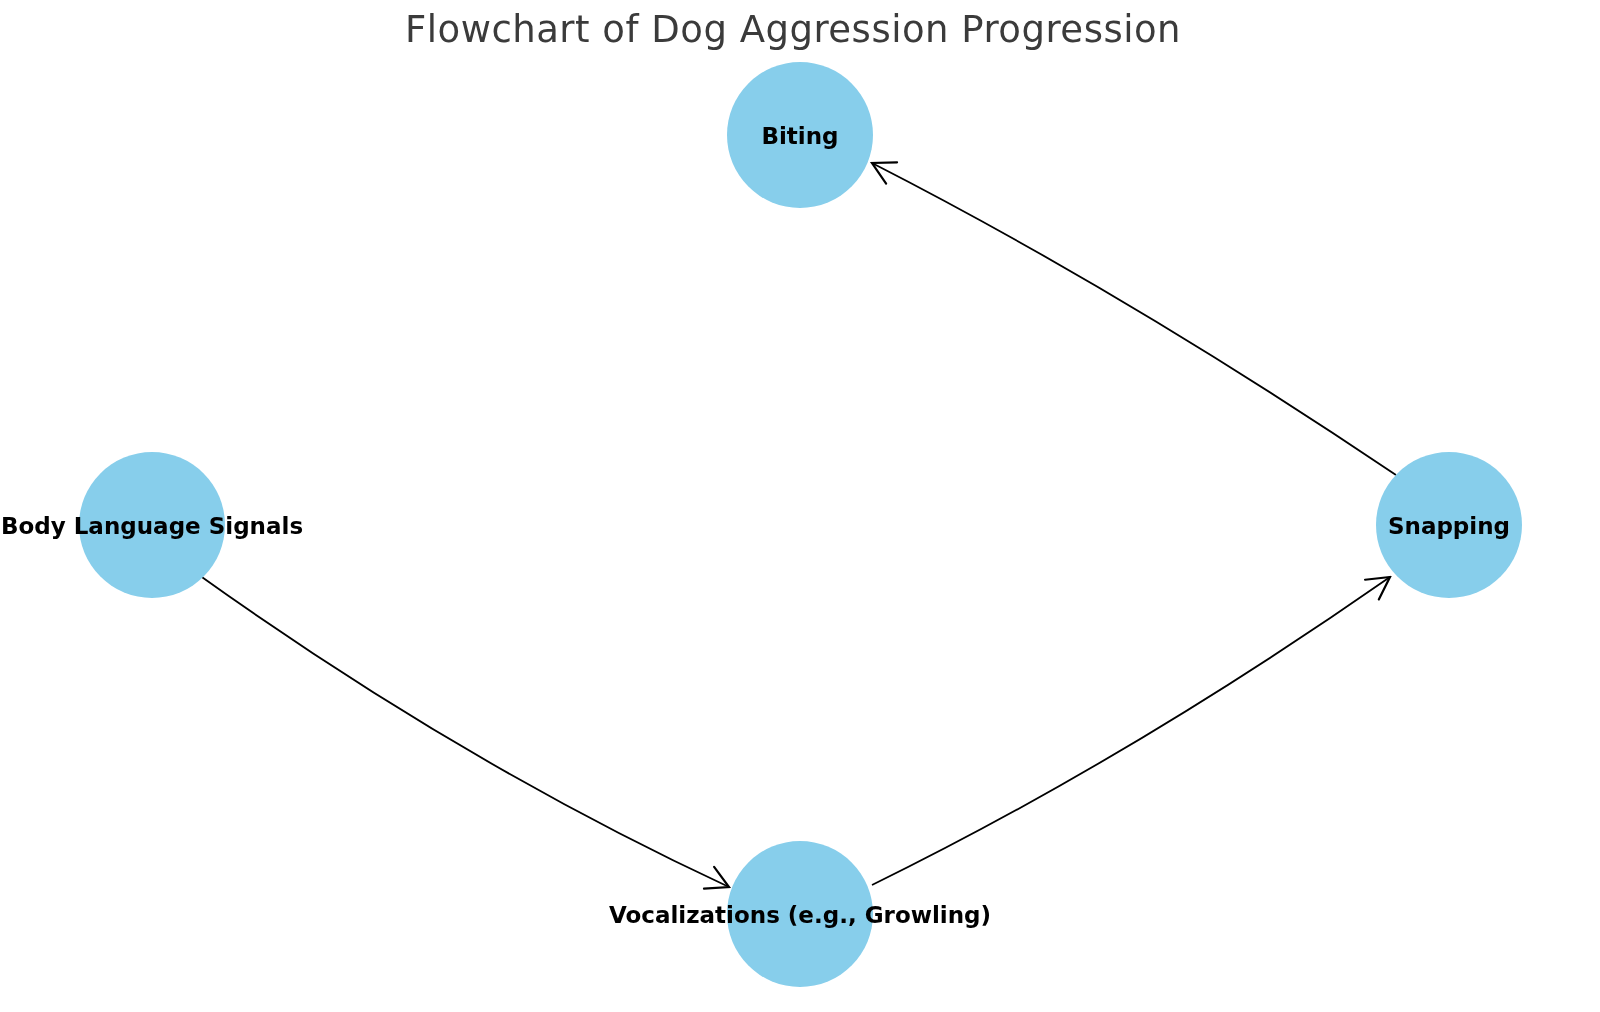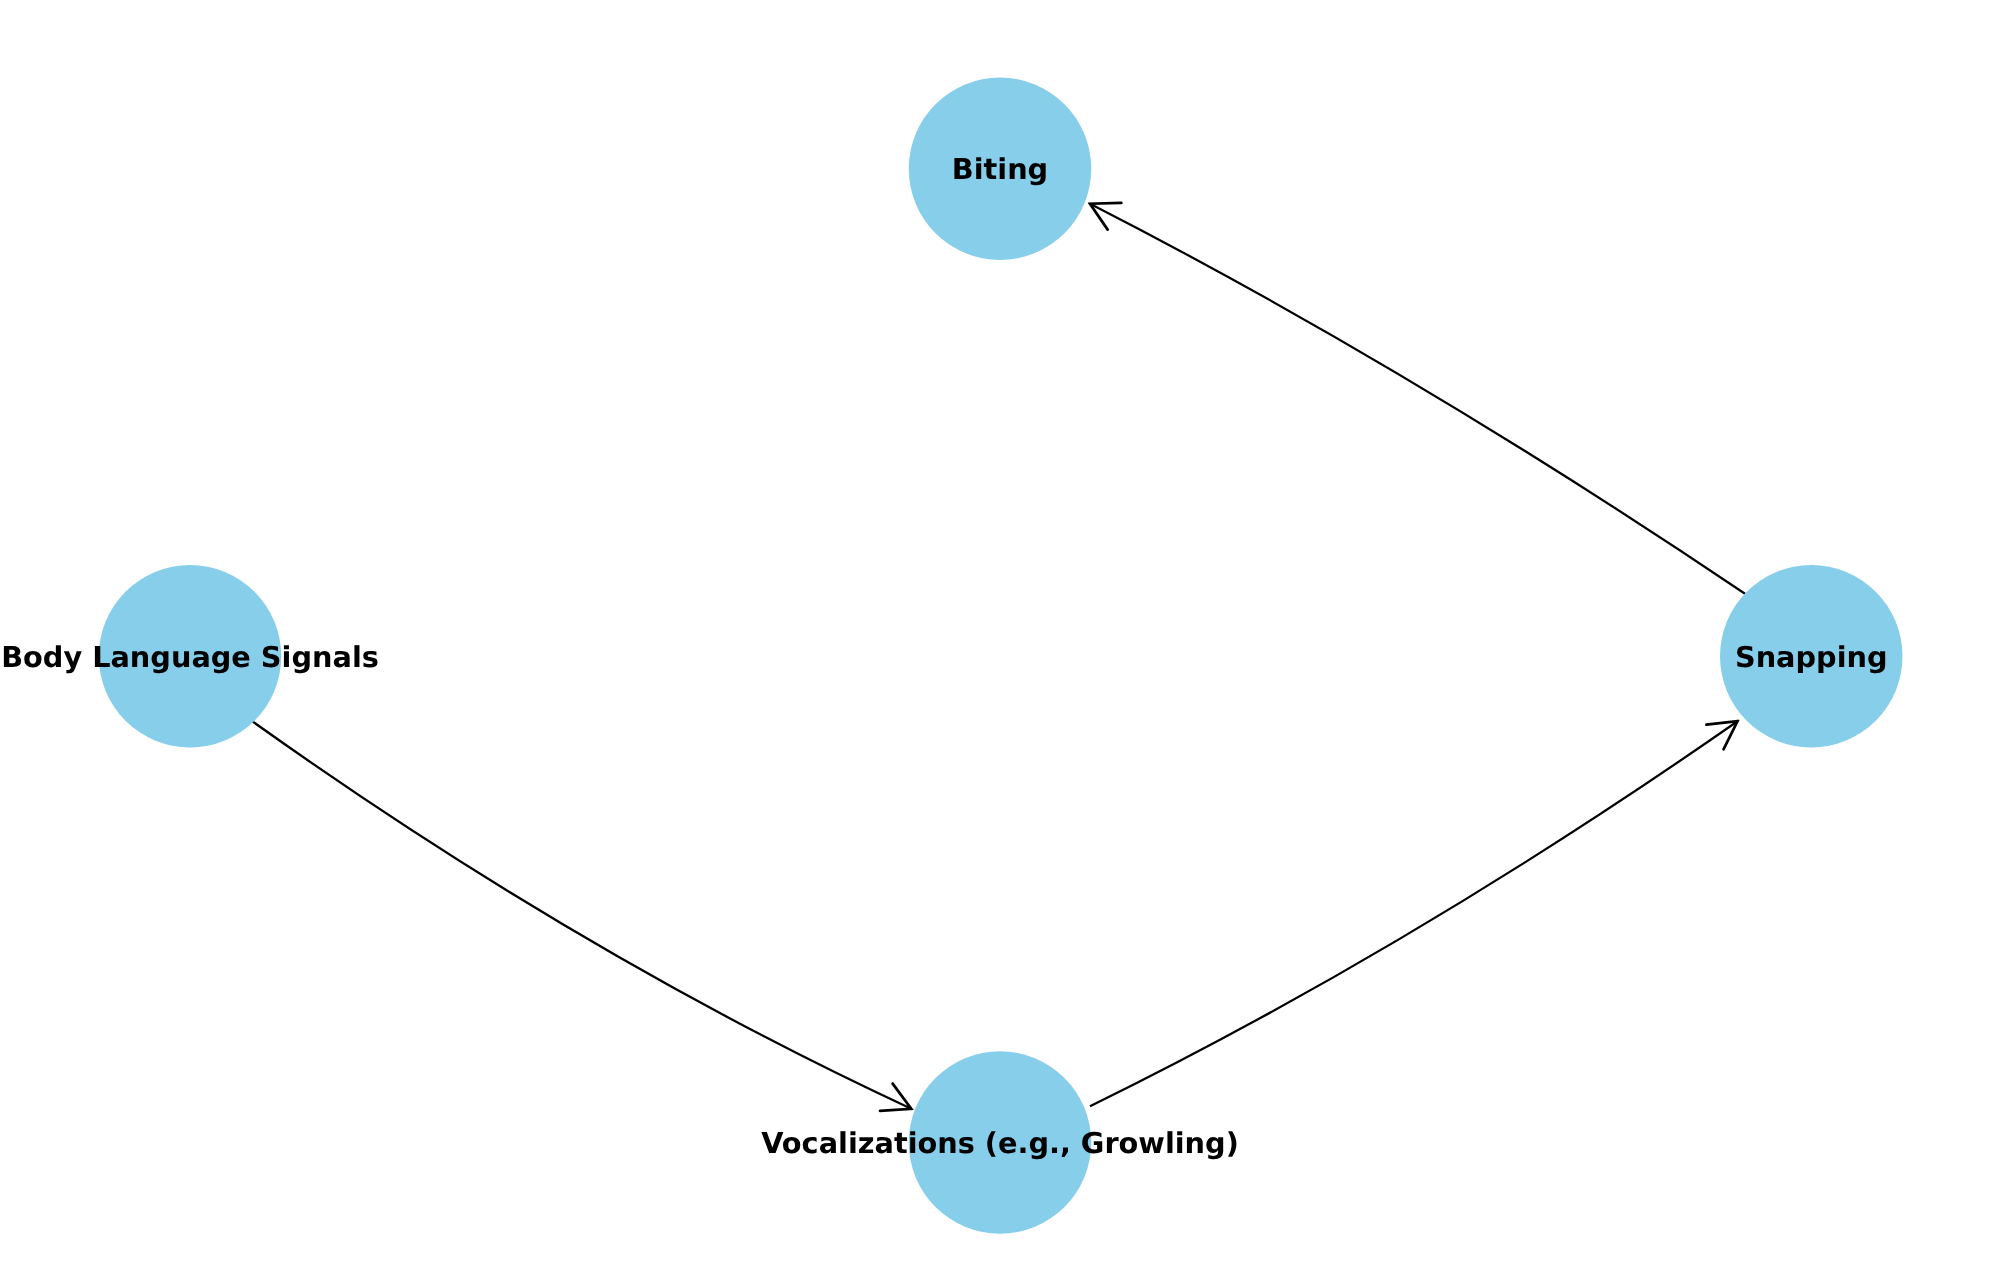--- a/index.html
+++ b/index.html
@@ -42,20 +42,21 @@
     font-weight: 700;
     fill: #000000;
     text-anchor: middle;
     dominant-baseline: middle;
   }
 </style>
 </head>
 <body>
 
 <div class="figure">
+  <div class="figure-title">Flowchart of Dog Aggression Progression</div>
 
   <svg class="canvas" width="1600" height="1012" viewBox="0 0 1600 1012" xmlns="http://www.w3.org/2000/svg">
     <defs>
       <marker id="arrowhead" markerUnits="userSpaceOnUse" markerWidth="26" markerHeight="28" viewBox="0 0 26 28" refX="24" refY="14" orient="auto">
         <path d="M 2 2 L 24 14 L 2 26" fill="none" stroke="#000000" stroke-width="2.2" stroke-linecap="round" stroke-linejoin="miter"></path>
       </marker>
     </defs>
     <g id="edges-layer">
         <path d="M 199 575 Q 462 763 729 887" class="edge" stroke="#000000" marker-end="url(#arrowhead)"></path>
         <path d="M 872 885 Q 1129 759 1390 577" class="edge" stroke="#000000" marker-end="url(#arrowhead)"></path>

